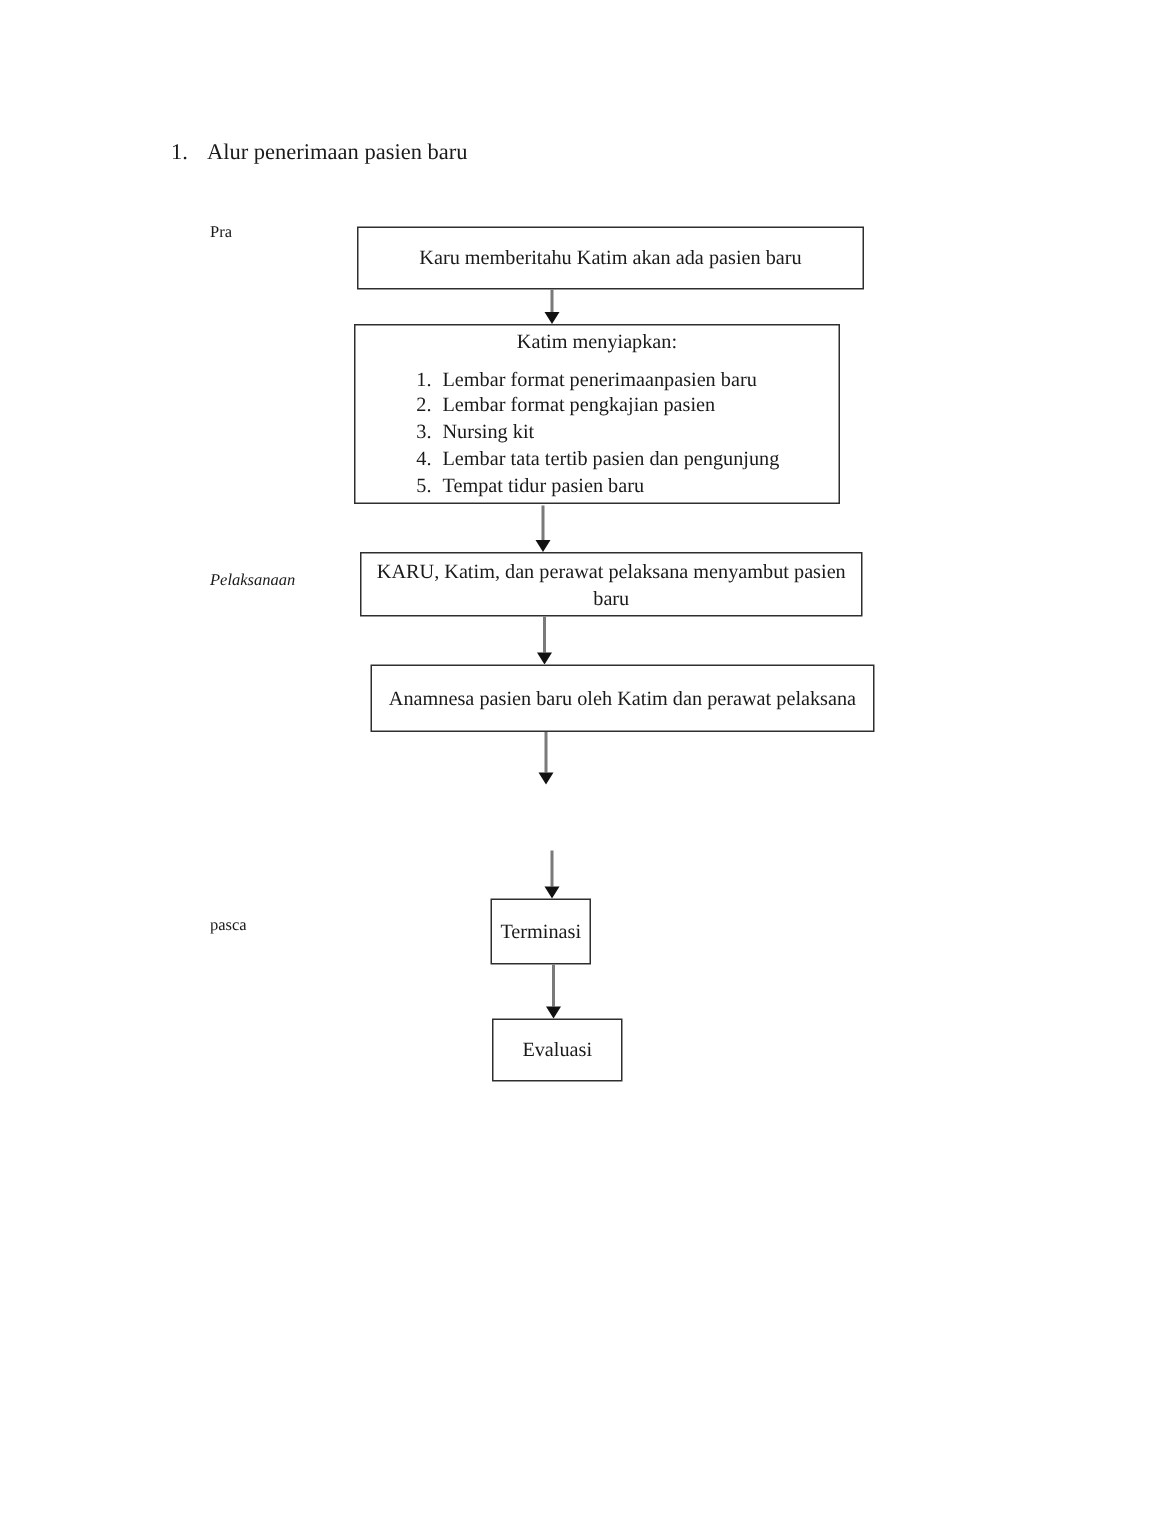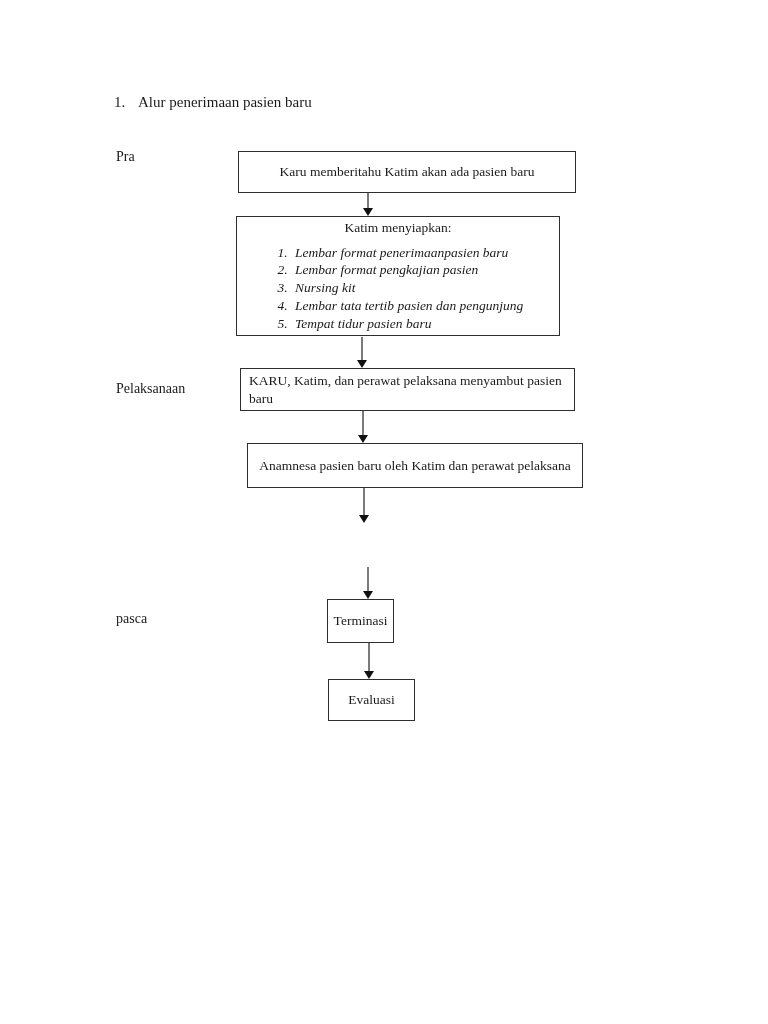--- a/index.html
+++ b/index.html
@@ -20,56 +20,56 @@
     position: absolute;
     left: 114px;
     top: 94px;
     font-size: 15px;
     display: flex;
     white-space: nowrap;
   }
   .doc-title .num { width: 24px; }
   .phase-label {
     position: absolute;
-    left: 116px;
-    font-size: 14px;
+    left: 140px;
+    font-size: 11px;
     white-space: nowrap;
   }
   .phase-pra  { top: 149px; }
-  .phase-pel  { top: 381px; }
+  .phase-pel  { top: 381px; font-style: italic; }
   .phase-pas  { top: 611px; }
   .fbox {
     position: absolute;
     border: 1.5px solid #2e2e2e;
     background: #ffffff;
     box-sizing: border-box;
     font-size: 13.5px;
     line-height: 1.3;
   }
   .fbox.center {
     display: flex;
     align-items: center;
     justify-content: center;
+    text-align: center;
     padding: 2px 8px;
   }
   .box-notify   { left: 238px; top: 151px; width: 338px; height: 42px; }
   .box-prepare  { left: 236px; top: 216px; width: 324px; height: 120px; padding-top: 2px; }
   .box-welcome  { left: 240px; top: 368px; width: 335px; height: 43px; }
   .box-anamnesa { left: 247px; top: 443px; width: 336px; height: 45px; }
   .box-explain  { left: 247px; top: 523px; width: 338px; height: 44px; }
   .box-term     { left: 327px; top: 599px; width: 67px;  height: 44px; }
   .box-eval     { left: 328px; top: 679px; width: 87px;  height: 42px; }
   .prepare-title {
     text-align: center;
     margin-bottom: 7px;
   }
   .prepare-list {
     margin: 0;
     padding: 0 6px 0 54px;
-    font-style: italic;
   }
   .prepare-list li {
     line-height: 1.32;
     padding-left: 4px;
   }
   .arrow {
     position: absolute;
     width: 12px;
     display: flex;
     flex-direction: column;

